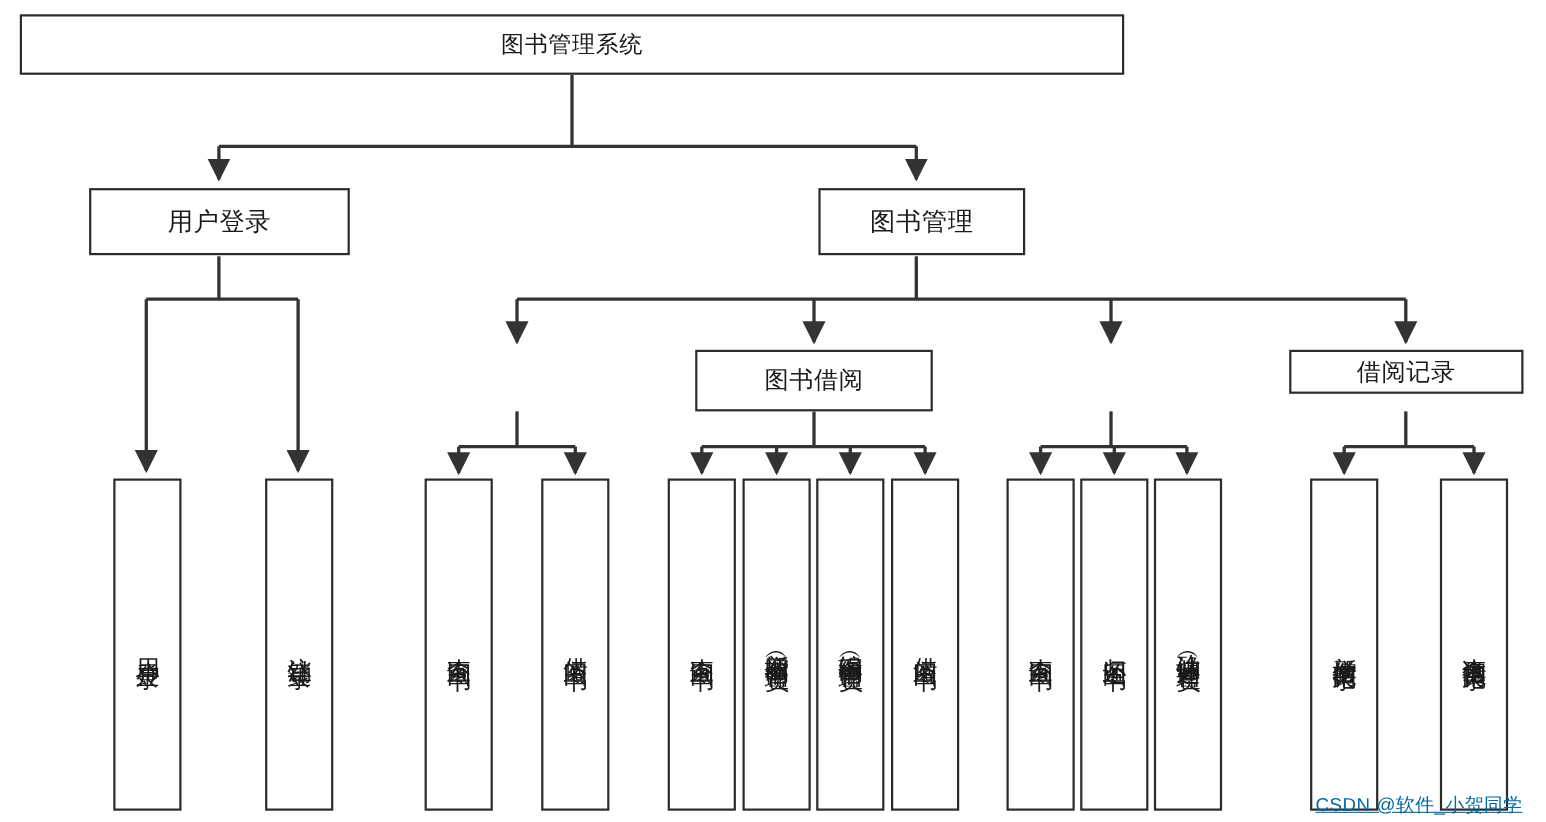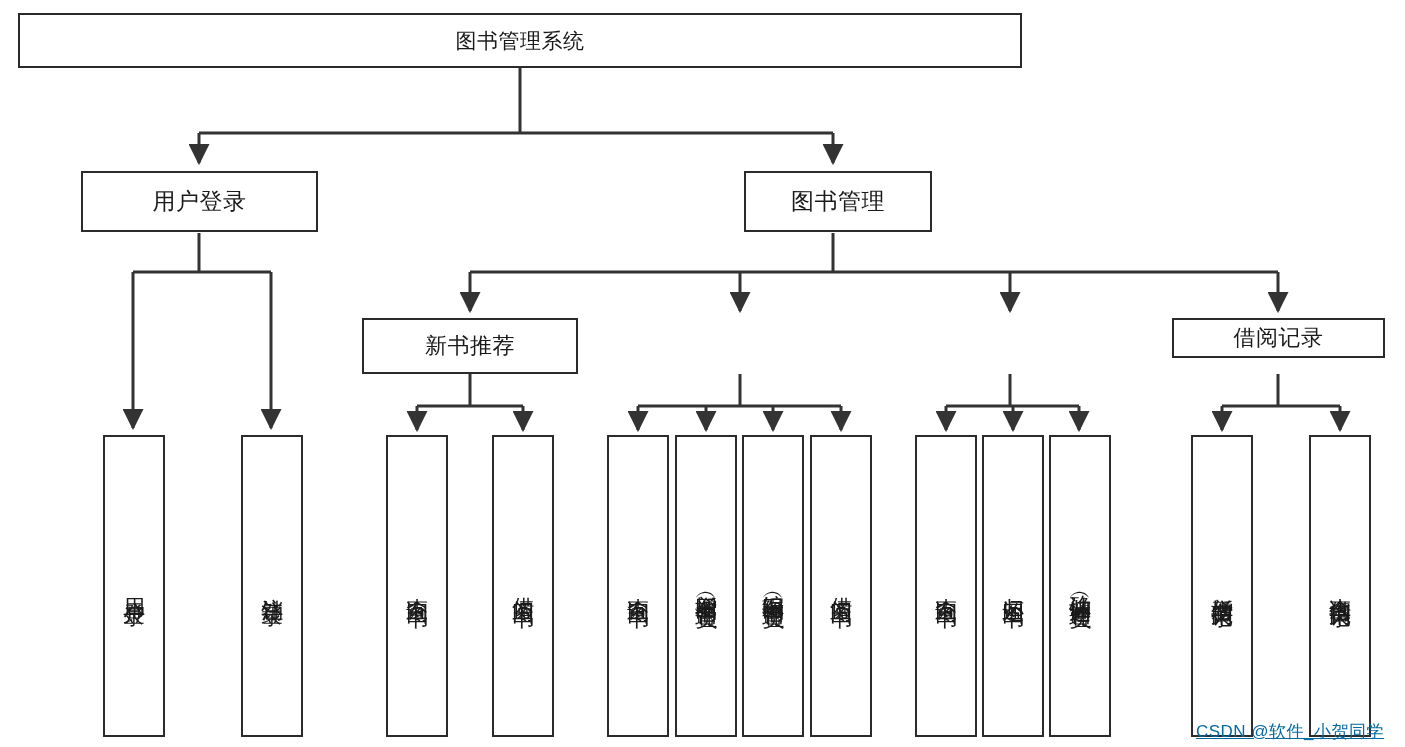--- a/index.html
+++ b/index.html
@@ -130,22 +130,22 @@
     <span class="label">图书管理系统</span>
   </div>
 
   <div class="node lvl2" style="left:81px; top:171px; width:237px; height:61px;">
     <span class="label">用户登录</span>
   </div>
   <div class="node lvl2" style="left:712px; top:171px; width:188px; height:61px;margin-left:32px;">
     <span class="label">图书管理</span>
   </div>
 
-  <div class="node lvl3" style="left:362px; top:318px; width:216px; height:56px;">
-    <span class="label">新书推荐</span>
+  <div class="node lvl3" style="left:632px; top:318px; width:216px; height:56px;">
+    <span class="label">图书借阅</span>
   </div>
   <div class="node lvl3" style="left:1172px; top:318px; width:213px; height:40px;">
     <span class="label">借阅记录</span>
   </div>
 
   <div class="node leaf" style="left:103px; top:435px; width:62px; height:302px;">
     <span class="label">用户登录</span>
   </div>
   <div class="node leaf" style="left:241px; top:435px; width:62px; height:302px;">
     <span class="label">注销登录</span>

